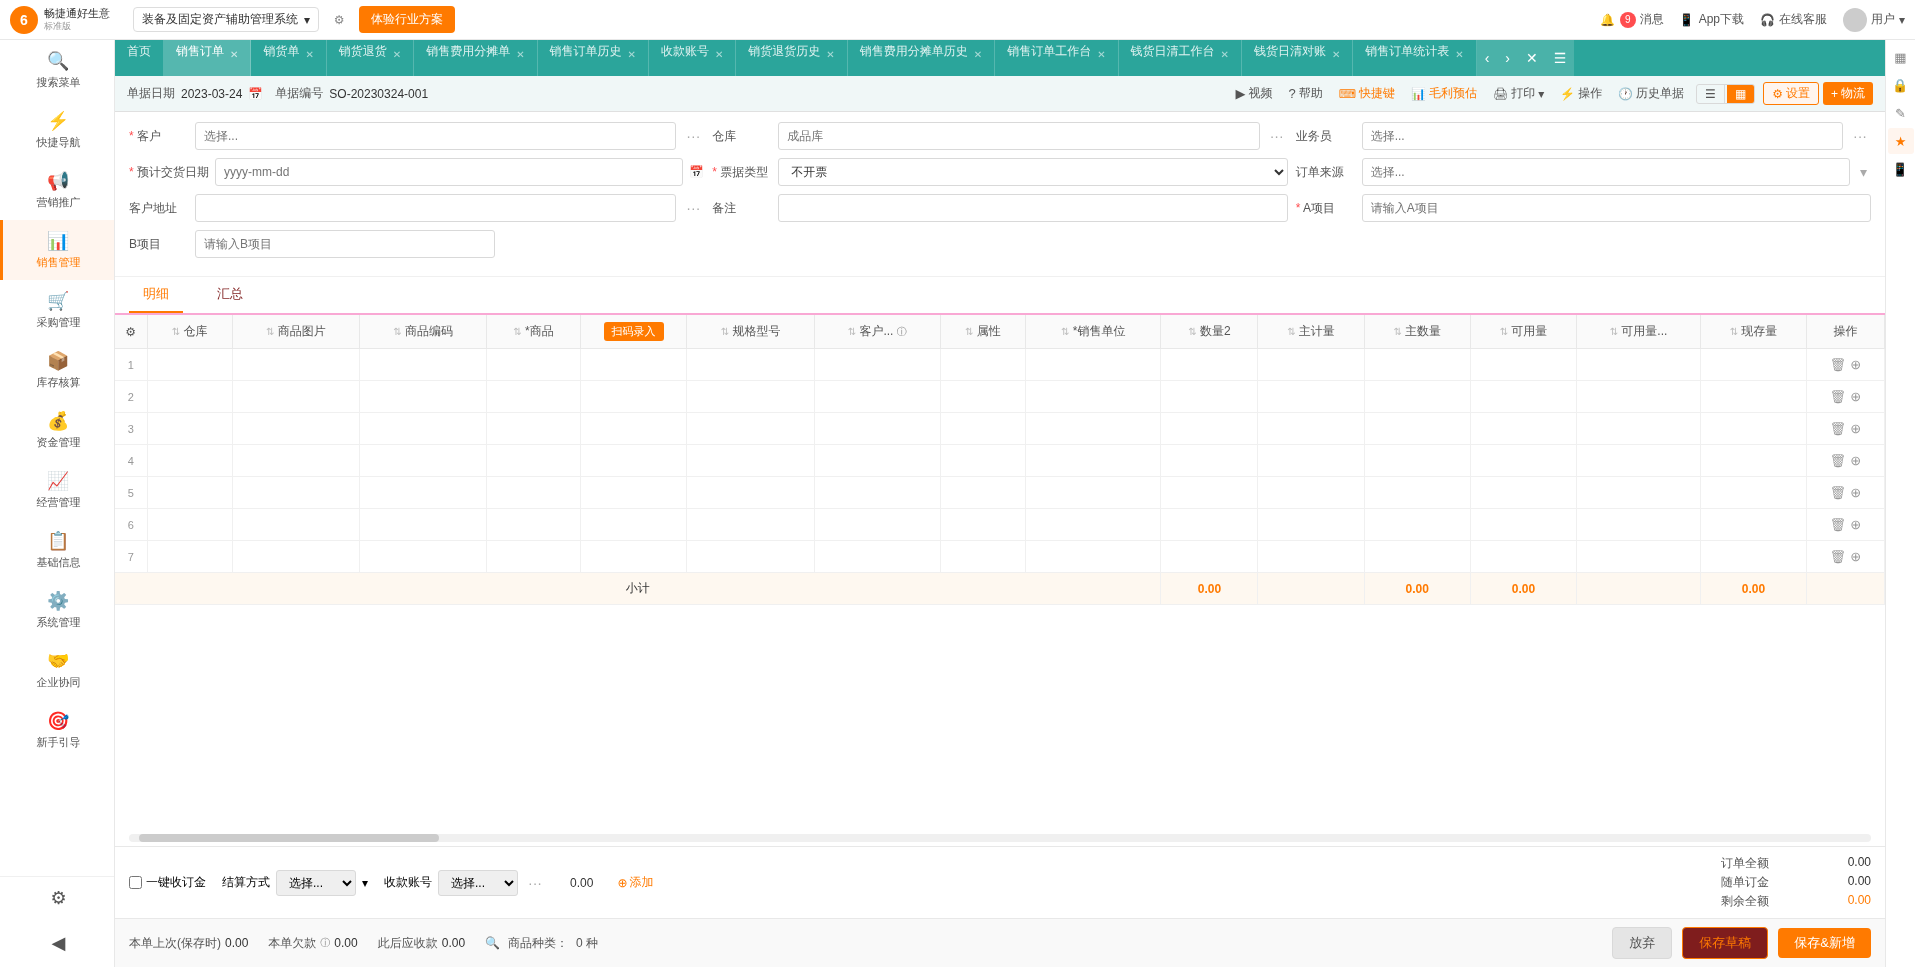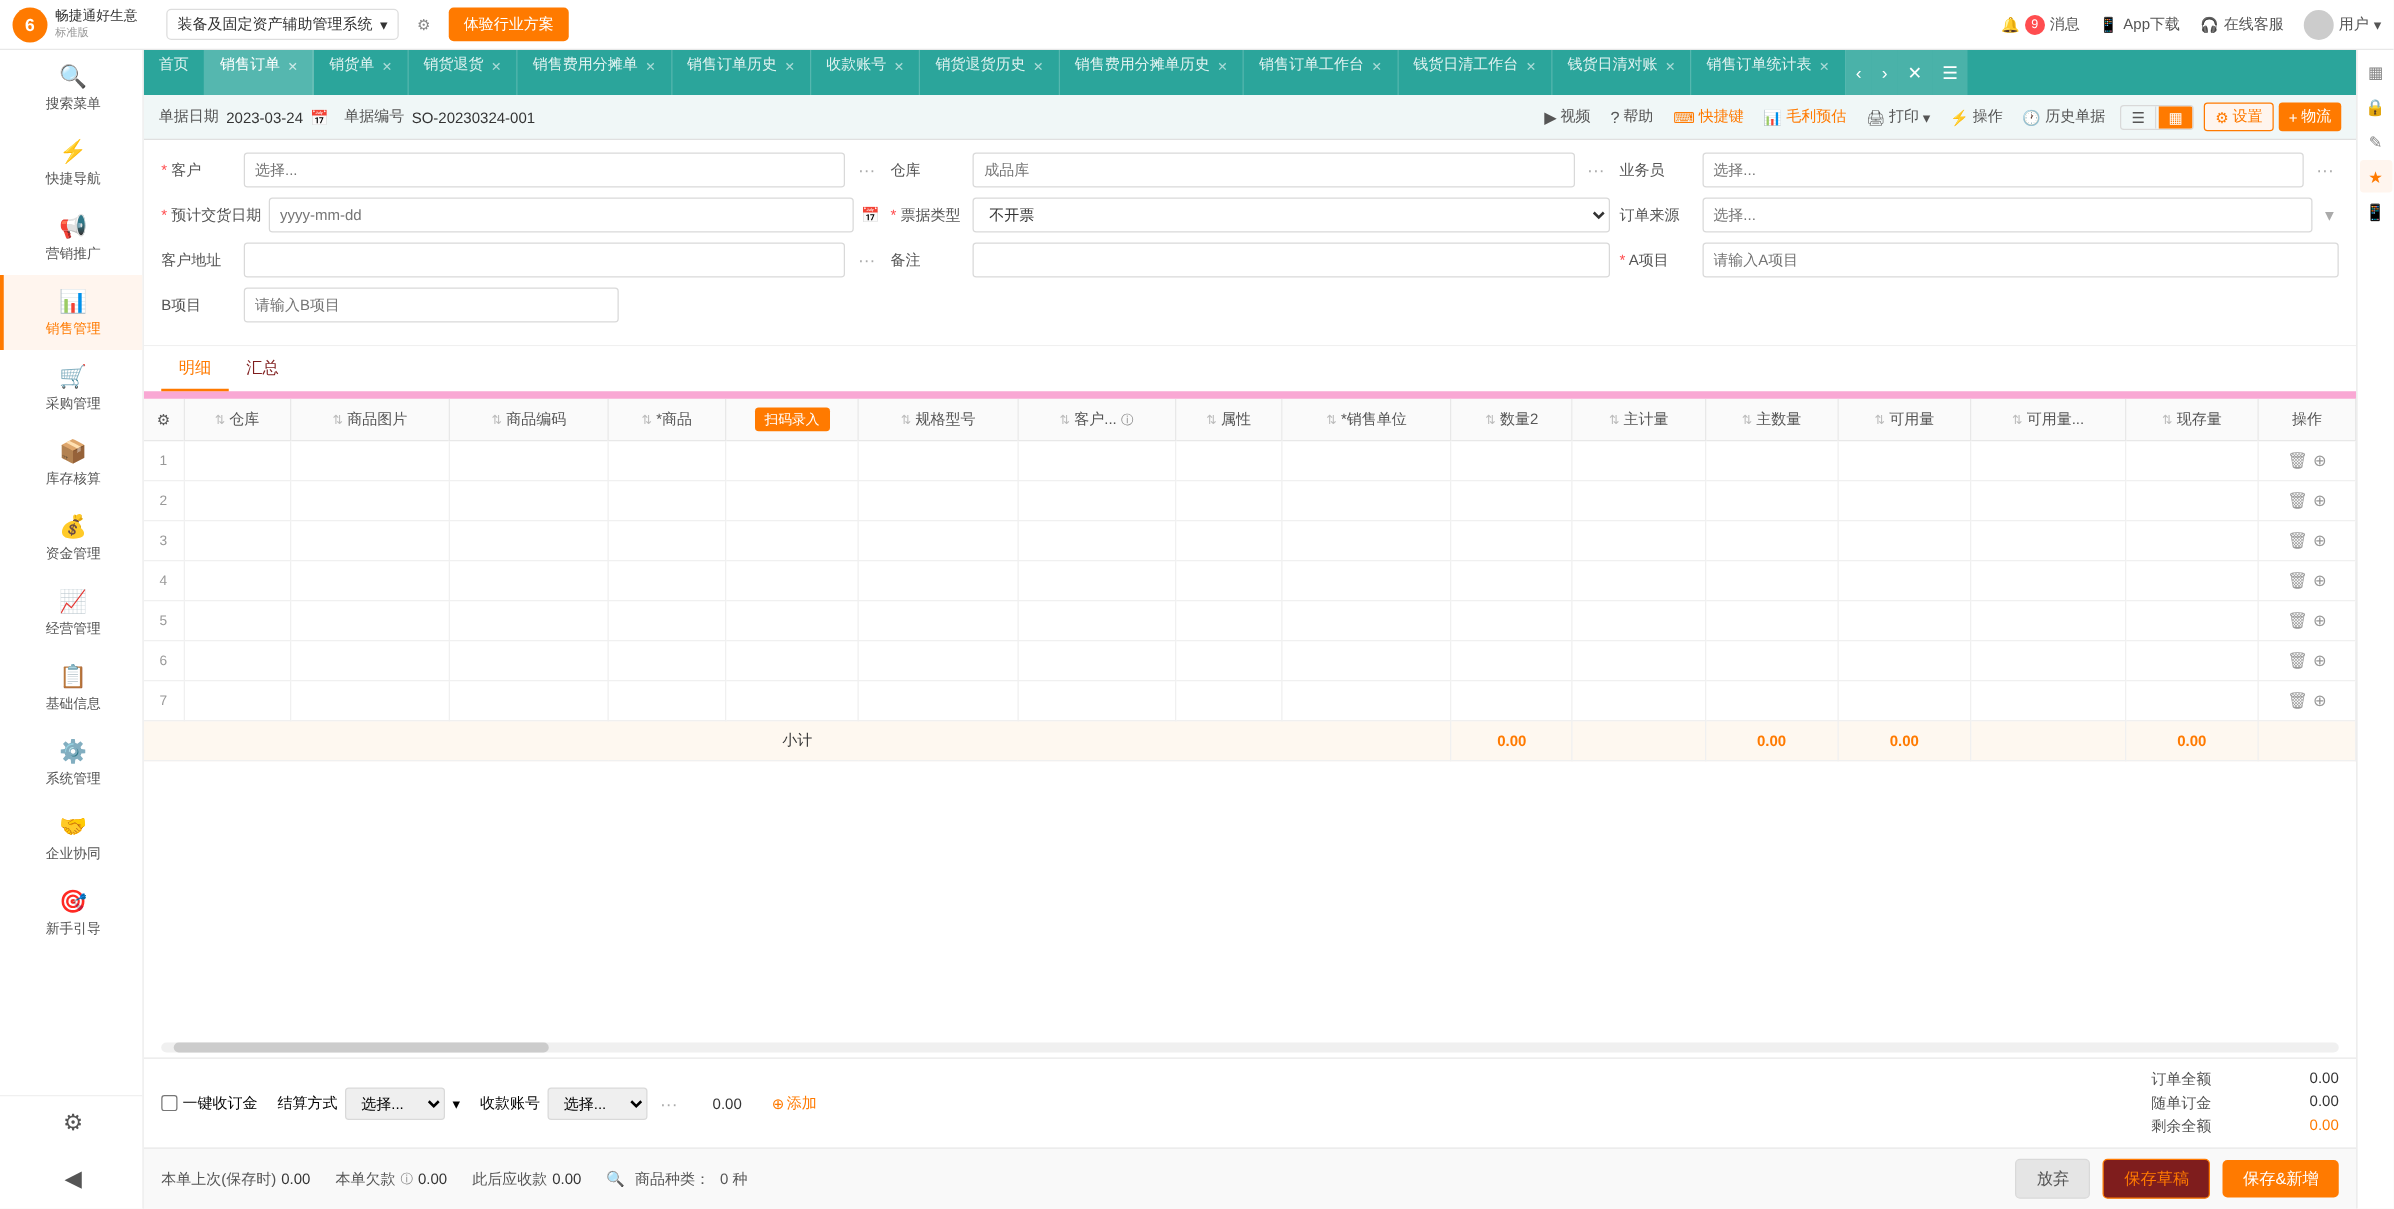--- a/index.html
+++ b/index.html
@@ -277,23 +277,24 @@
       padding: 0 4px;
     }
     .date-icon {
       color: #aaa;
       cursor: pointer;
     }
 
     
     .detail-tabs {
       display: flex;
-      border-bottom: 6px solid #f9a8d4;
+      border-bottom: 2px solid #f9a8d4;
       padding: 0 14px;
       background: #fff;
+      gap: 20px;
     }
     .detail-tab {
       padding: 8px 14px;
       cursor: pointer;
       color: #7f1d1d;
       border-bottom: 2px solid transparent;
       font-size: 13px;
     }
     .detail-tab.active {
       color: #ff7a00;

